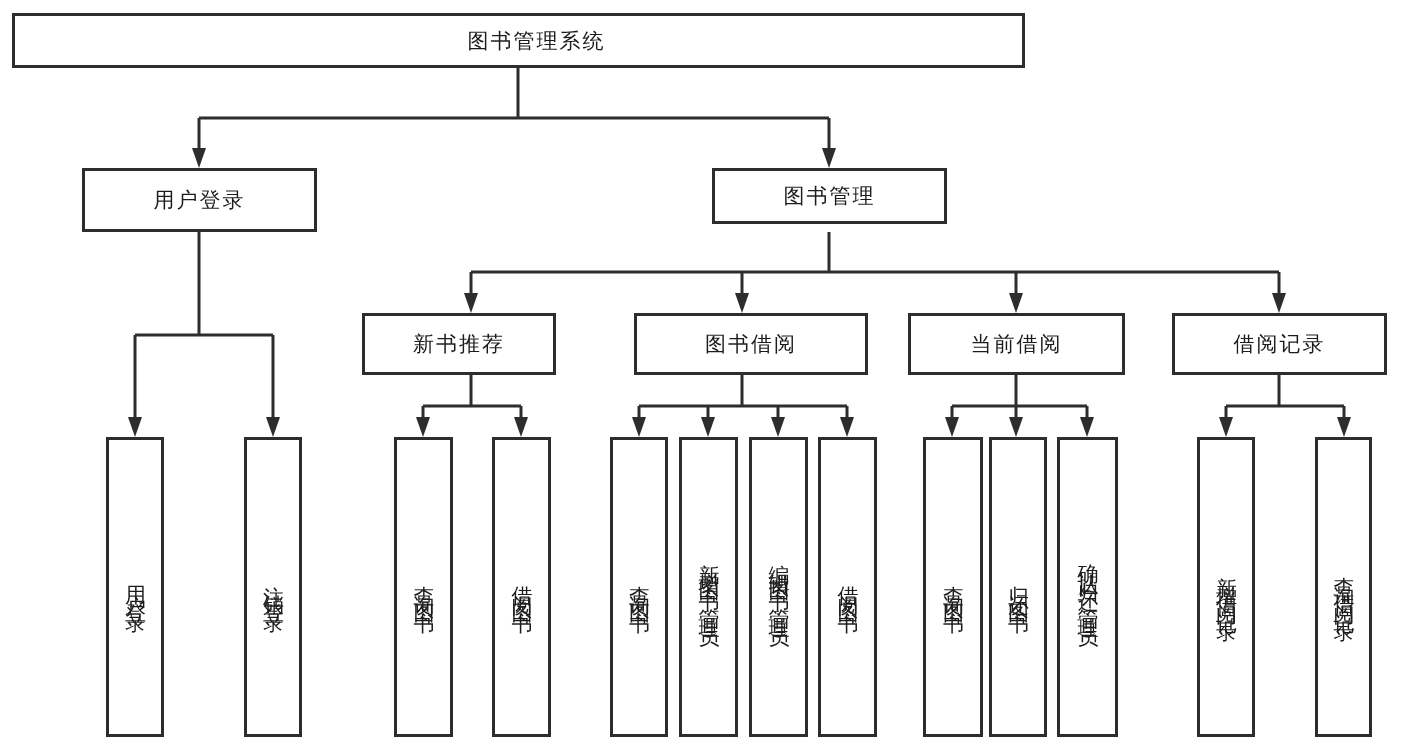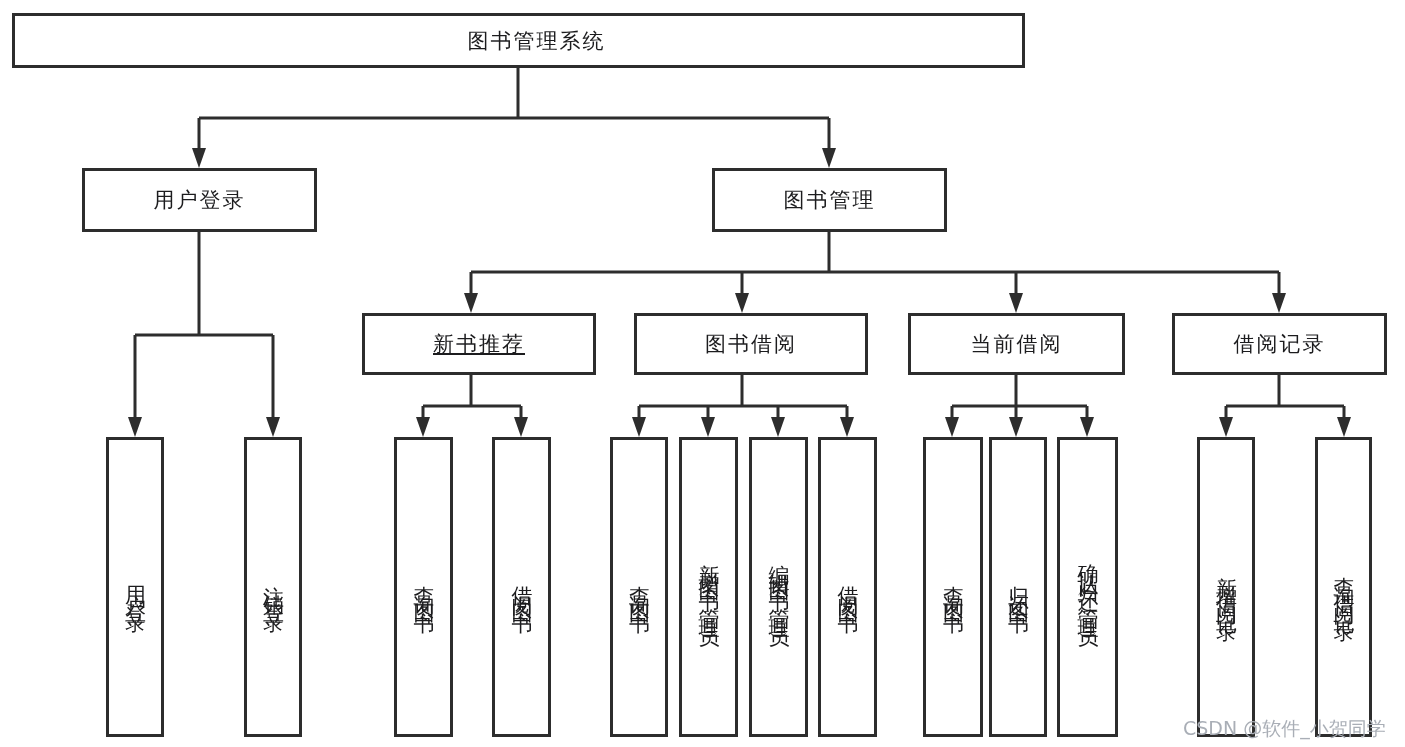--- a/index.html
+++ b/index.html
@@ -31,22 +31,22 @@
   .vtext {
     writing-mode: vertical-rl;
     text-orientation: upright;
     font-size: 21px;
     line-height: 1;
     letter-spacing: 9px;
   }
   
   #n-root           { left: 12px;   top: 13px;  width: 1013px; height: 55px; padding-left: 36px; }
   #n-user-login     { left: 82px;   top: 168px; width: 235px;  height: 64px; }
-  #n-book-mgmt      { left: 712px;  top: 168px; width: 235px;  height: 64px; }
-  #n-new-book       { left: 362px;  top: 313px; width: 234px;  height: 62px; text-decoration: underline; }
+  #n-book-mgmt      { left: 712px;  top: 168px; width: 235px;  height: 56px; }
+  #n-new-book       { left: 362px;  top: 313px; width: 194px;  height: 62px; }
   #n-book-borrow    { left: 634px;  top: 313px; width: 234px;  height: 62px; }
   #n-current-borrow { left: 908px;  top: 313px; width: 217px;  height: 62px; }
   #n-borrow-record  { left: 1172px; top: 313px; width: 215px;  height: 62px; }
   
   #l-user-login  { left: 106px;  width: 58px; }
   #l-logout      { left: 244px;  width: 58px; }
   #l-rec-query   { left: 394px;  width: 59px; }
   #l-rec-borrow  { left: 492px;  width: 59px; }
   #l-bb-query    { left: 610px;  width: 58px; }
   #l-bb-add      { left: 679px;  width: 59px; }
@@ -161,14 +161,13 @@
   <div class="box leaf" id="l-cb-confirm">
     <span class="vtext">确认归还（管理员）</span>
   </div>
   <div class="box leaf" id="l-br-add">
     <span class="vtext">新增借阅记录</span>
   </div>
   <div class="box leaf" id="l-br-query">
     <span class="vtext">查询借阅记录</span>
   </div>
 
-  <div id="watermark">CSDN @软件_小贺同学</div>
 </div>
 
 </body></html>

